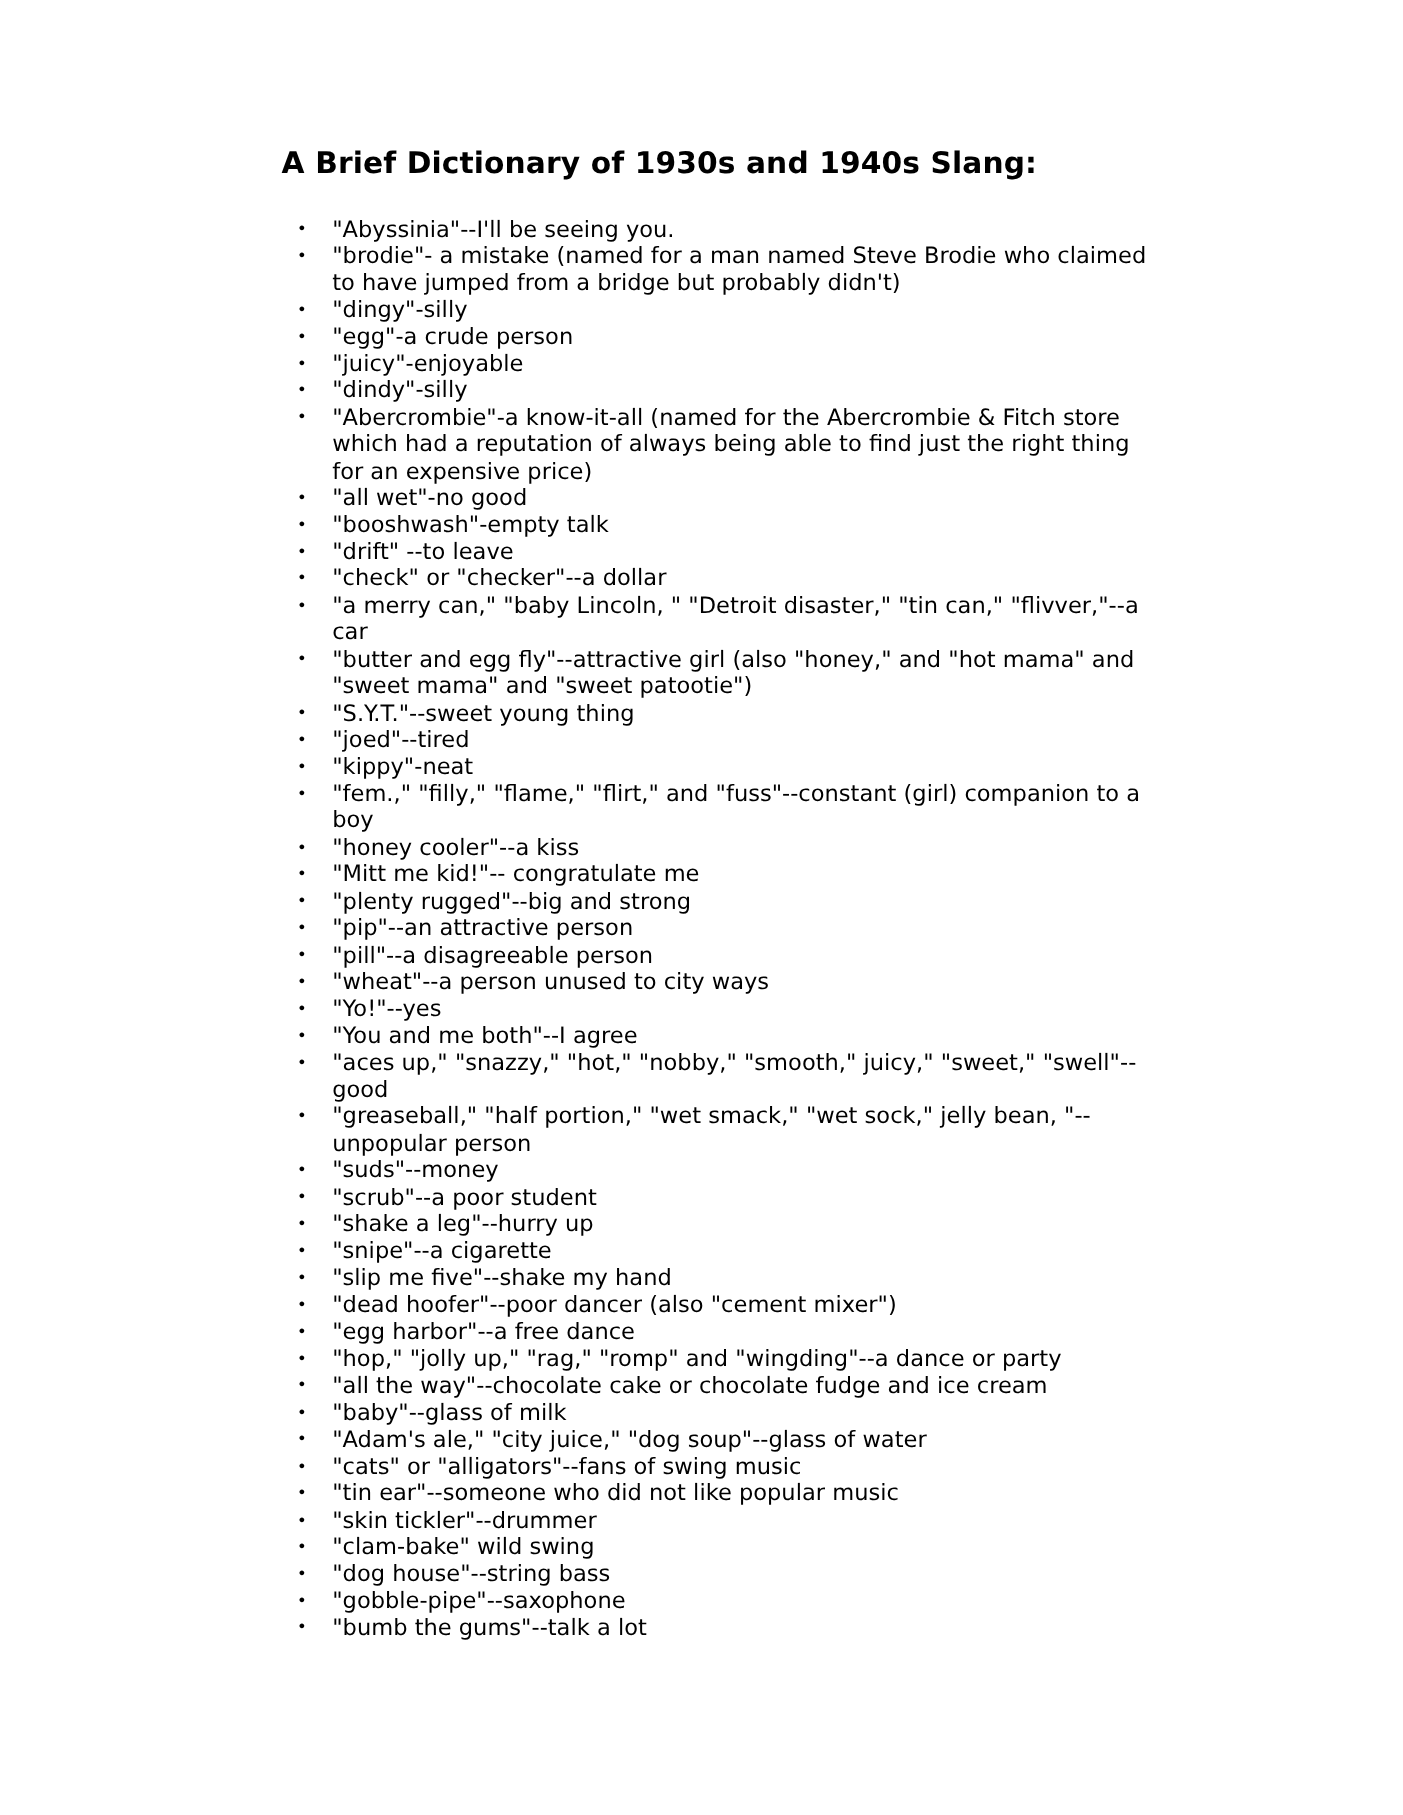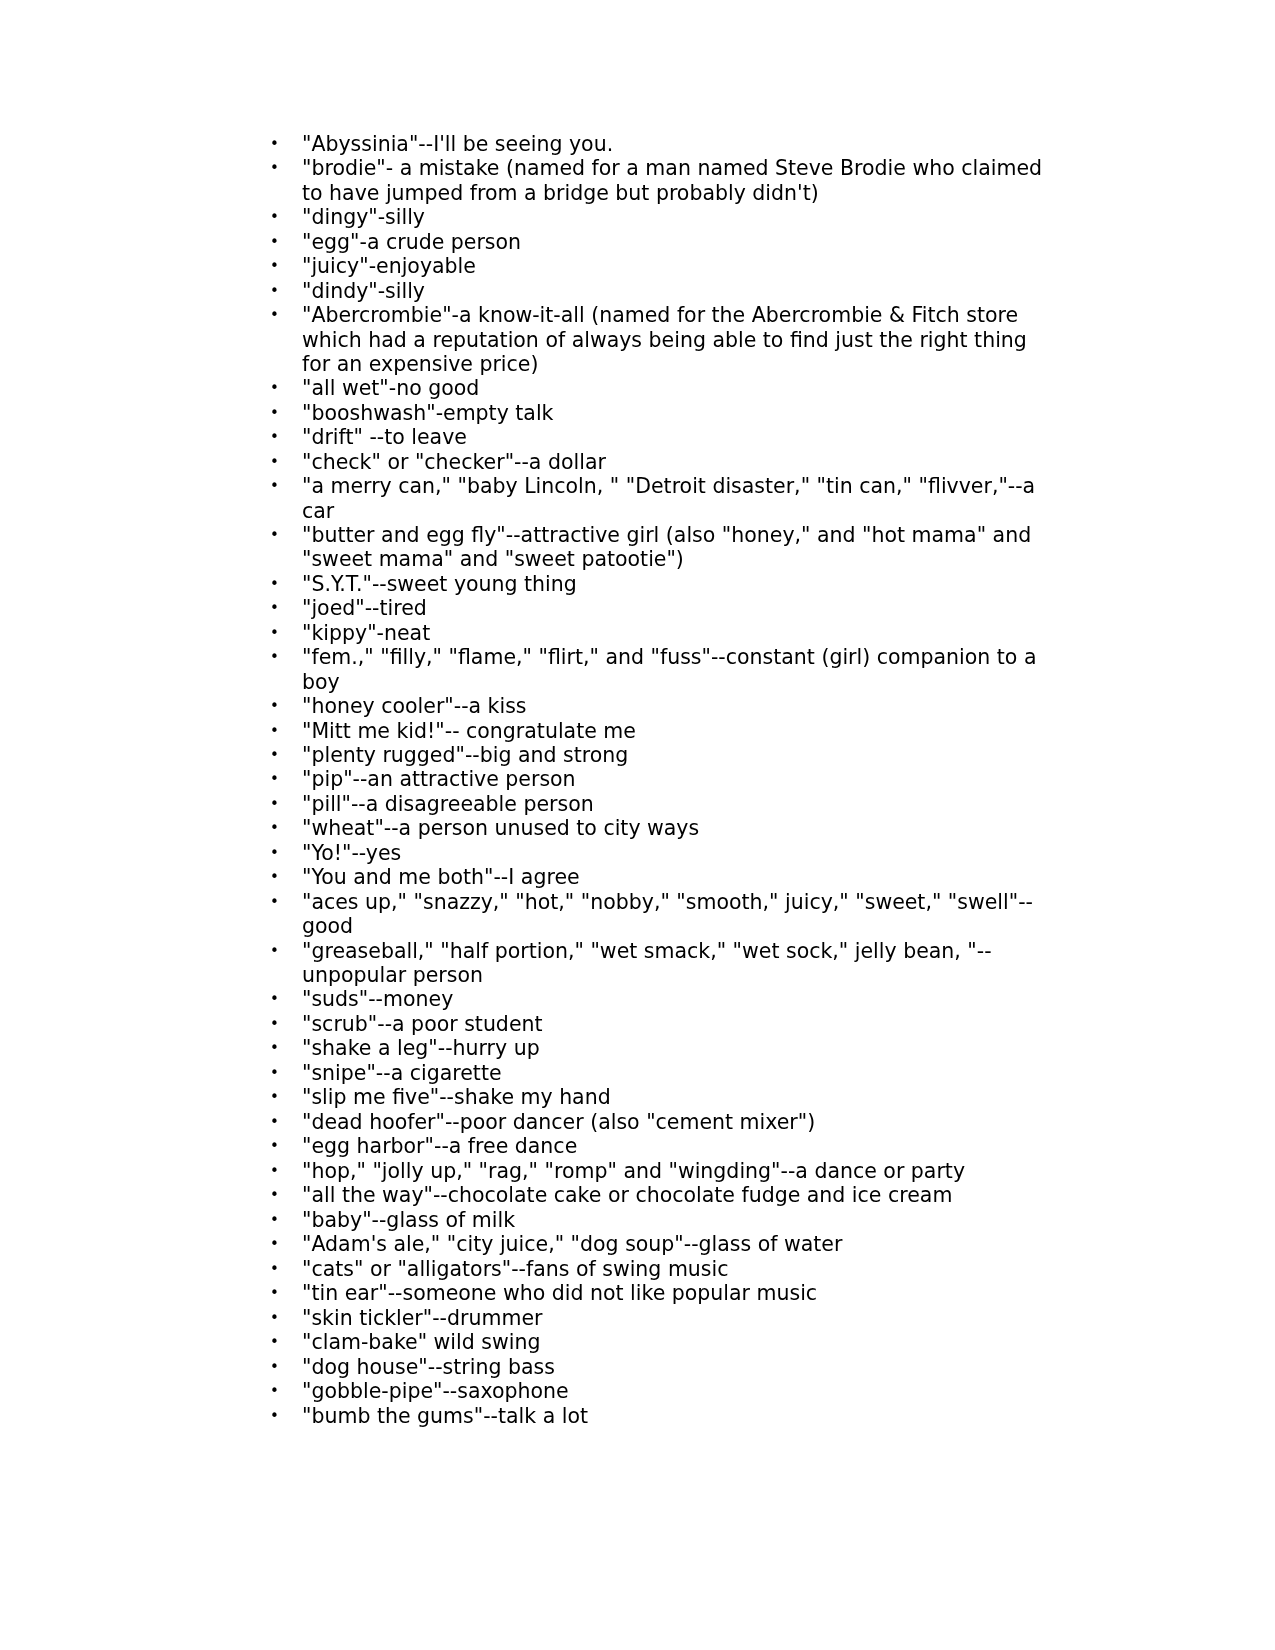--- a/index.html
+++ b/index.html
@@ -61,20 +61,21 @@
     line-height: 24.3px;
     color: #000000;
   }
 </style>
 </head>
 <body>
 
 <div class="page">
   <div class="content">
 
+    <h1 class="doc-title">A Brief Dictionary of 1930s and 1940s Slang:</h1>
 
     <ul class="slang-list">
     <li>"Abyssinia"--I'll be seeing you.</li>
         <li>"brodie"- a mistake (named for a man named Steve Brodie who claimed to have jumped from a bridge but probably didn't)</li>
         <li>"dingy"-silly</li>
         <li>"egg"-a crude person</li>
         <li>"juicy"-enjoyable</li>
         <li>"dindy"-silly</li>
         <li>"Abercrombie"-a know-it-all (named for the Abercrombie &amp; Fitch store which had a reputation of always being able to find just the right thing for an expensive price)</li>
         <li>"all wet"-no good</li>

